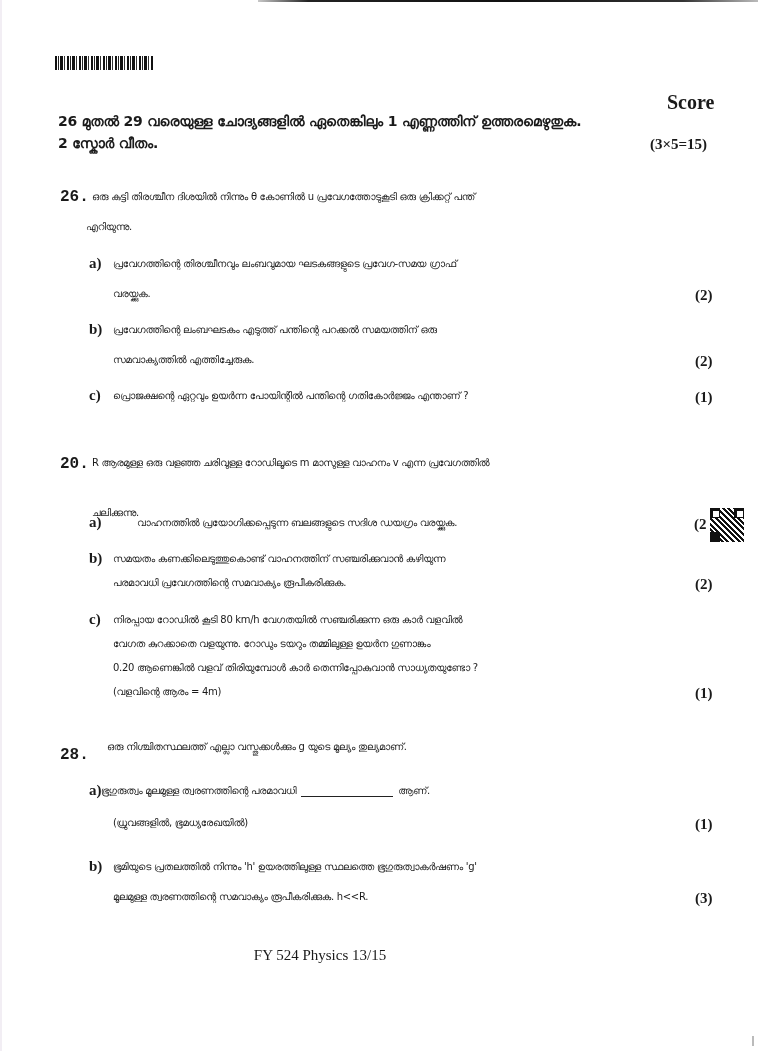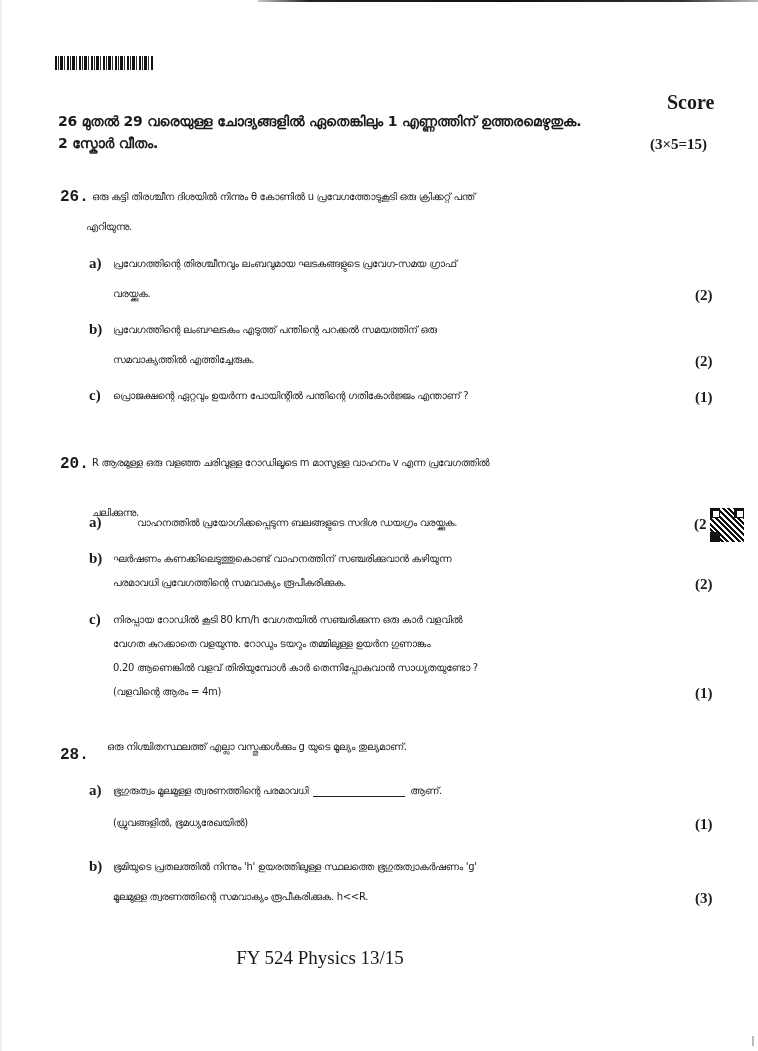--- a/index.html
+++ b/index.html
@@ -92,21 +92,21 @@
       border-bottom: 1px solid #222;
       margin: 0 2px;
       vertical-align: baseline;
     }
     .footer {
       position: absolute;
       left: 0;
       width: 640px;
       top: 947px;
       text-align: center;
-      font-size: 19px;
+      font-size: 15px;
       font-family: "Liberation Serif", serif;
     }
     .qr {
       position: absolute;
       left: 710px;
       top: 508px;
       width: 34px;
       height: 34px;
       background:
         linear-gradient(#111,#111) 0 0/10px 10px no-repeat,
@@ -170,38 +170,38 @@
   <div class="qnum" style="top:455px;">20.</div>
   <div class="line" style="left:92px; top:457px;">R ആരമുള്ള ഒരു വളഞ്ഞ ചരിവുള്ള റോഡിലൂടെ m മാസുള്ള വാഹനം v എന്ന പ്രവേഗത്തിൽ</div>
   <div class="line" style="left:92px; top:507px;">ചലിക്കുന്നു.</div>
 
   <div class="sublabel" style="top:514px;">a)</div>
   <div class="line" style="left:113px; top:517px;margin-left:24px;">വാഹനത്തിൽ പ്രയോഗിക്കപ്പെടുന്ന ബലങ്ങളുടെ സദിശ ഡയഗ്രം വരയ്ക്കുക.</div>
   <div class="marks" style="left:694px; top:516px;">(2</div>
   <div class="qr"></div>
 
   <div class="sublabel" style="top:550px;">b)</div>
-  <div class="line" style="left:113px; top:553px;">ഘർഷണം കണക്കിലെടുത്തുകൊണ്ട് വാഹനത്തിന് സഞ്ചരിക്കുവാൻ കഴിയുന്ന</div>
+  <div class="line" style="left:113px; top:553px;">സമയതം കണക്കിലെടുത്തുകൊണ്ട് വാഹനത്തിന് സഞ്ചരിക്കുവാൻ കഴിയുന്ന</div>
   <div class="line" style="left:113px; top:577px;">പരമാവധി പ്രവേഗത്തിന്റെ സമവാക്യം രൂപീകരിക്കുക.</div>
   <div class="marks" style="left:695px; top:576px;">(2)</div>
 
   <div class="sublabel" style="top:611px;">c)</div>
   <div class="line" style="left:113px; top:614px;">നിരപ്പായ റോഡിൽ കൂടി 80 km/h വേഗതയിൽ സഞ്ചരിക്കുന്ന ഒരു കാർ വളവിൽ</div>
   <div class="line" style="left:113px; top:638px;">വേഗത കുറക്കാതെ വളയുന്നു. റോഡും ടയറും തമ്മിലുള്ള ഉയർന ഗുണാങ്കം</div>
   <div class="line" style="left:113px; top:662px;">0.20 ആണെങ്കിൽ വളവ് തിരിയുമ്പോൾ കാർ തെന്നിപ്പോകുവാൻ സാധ്യതയുണ്ടോ ?</div>
   <div class="line" style="left:113px; top:686px;">(വളവിന്റെ ആരം = 4m)</div>
   <div class="marks" style="left:695px; top:685px;">(1)</div>
 </div>
 
 <div>
   <div class="qnum" style="top:738px;margin-top:8px;">28.</div>
   <div class="line" style="left:107px; top:741px;">ഒരു നിശ്ചിതസ്ഥലത്ത് എല്ലാ വസ്തുക്കൾക്കും g യുടെ മൂല്യം തുല്യമാണ്.</div>
 
   <div class="sublabel" style="top:782px;">a)</div>
-  <div class="line" style="left:113px; top:785px;">
+  <div class="line" style="left:101px; top:785px;">
     <span>ഭൂഗുരുത്വം മൂലമുള്ള ത്വരണത്തിന്റെ പരമാവധി</span>
     <span class="blank">&nbsp;</span>
     <span>ആണ്.</span>
   </div>
   <div class="line" style="left:113px; top:817px;text-align:center;">(ധ്രുവങ്ങളിൽ, ഭൂമധ്യരേഖയിൽ)</div>
   <div class="marks" style="left:695px; top:816px;">(1)</div>
 
   <div class="sublabel" style="top:858px;">b)</div>
   <div class="line" style="left:113px; top:861px;">ഭൂമിയുടെ പ്രതലത്തിൽ നിന്നും 'h' ഉയരത്തിലുള്ള സ്ഥലത്തെ ഭൂഗുരുത്വാകർഷണം 'g'</div>
   <div class="line" style="left:113px; top:891px;">മൂലമുള്ള ത്വരണത്തിന്റെ സമവാക്യം രൂപീകരിക്കുക. h&lt;&lt;R.</div>

